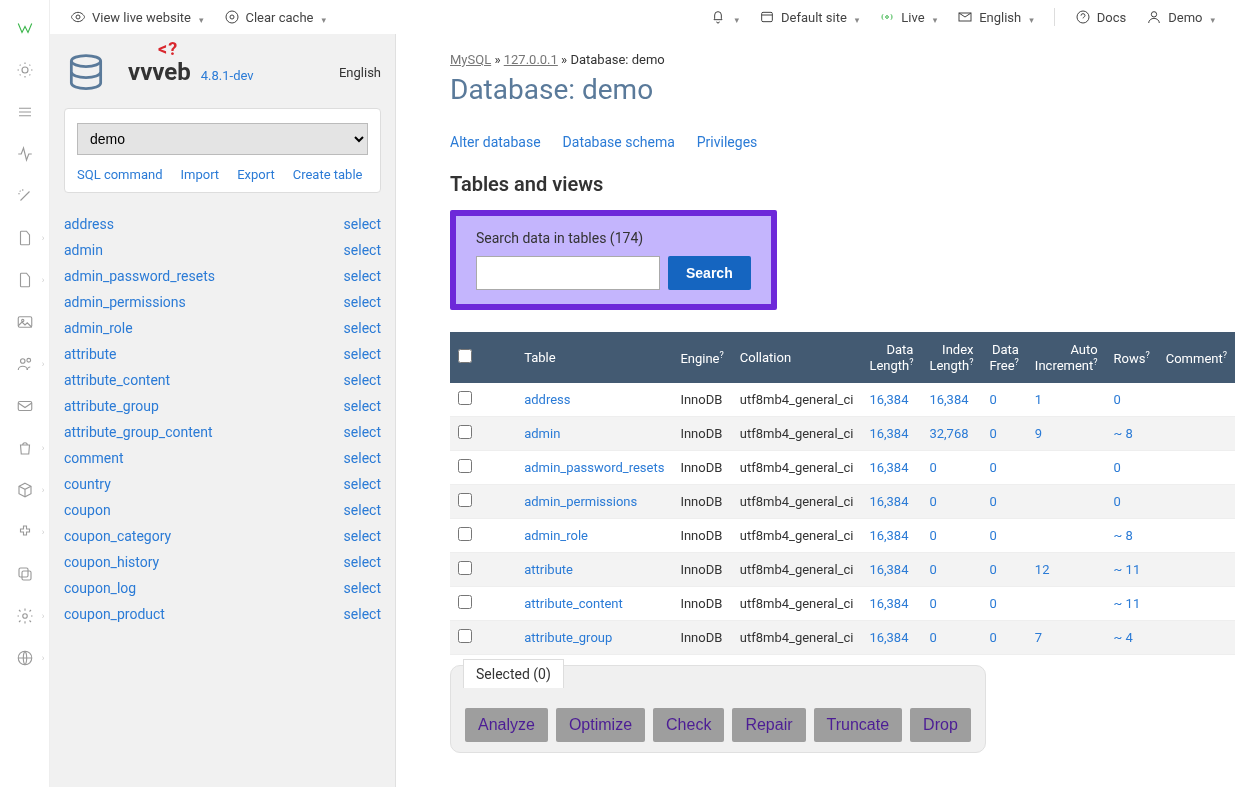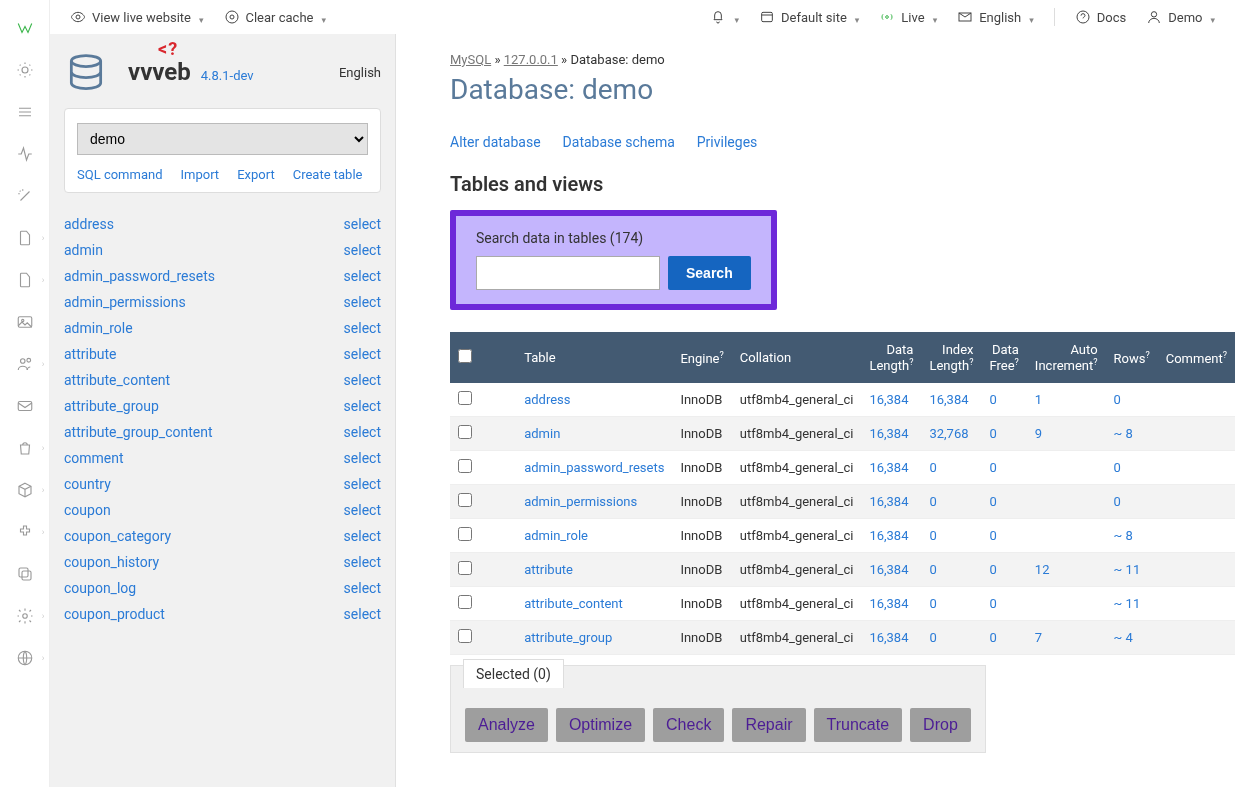--- a/index.html
+++ b/index.html
@@ -58,21 +58,21 @@
 
 .data-table { border-collapse: collapse; width: 100%; font-size: 13px; }
 .data-table thead th { background: #435a72; color: #fff; font-weight: 400; text-align: left; padding: 10px 8px; font-size: 13px; }
 .data-table thead th.num { text-align: right; }
 .data-table tbody td { padding: 8px 8px; border-bottom: 1px solid #eee; }
 .data-table tbody tr:nth-child(even) { background: #f3f3f3; }
 .data-table td.num { text-align: left; color: #2b7bd6; }
 .data-table td .tname { color: #2b7bd6; cursor: pointer; }
 .sup { font-size: 9px; vertical-align: super; }
 
-.selected-bar { background: #f0f0f0; border: 1px solid #e0e0e0; padding: 10px 14px; margin-top: 10px; display: inline-block; border-radius: 0; }
+.selected-bar { background: #f0f0f0; border: 1px solid #e0e0e0; padding: 10px 14px; margin-top: 10px; display: inline-block; border-radius: 10px; }
 .selected-label { font-size: 14px; margin-bottom: 10px; background: #fff; display: inline-block; padding: 6px 12px; border: 1px solid #ddd; border-bottom: none; margin-top: -28px; margin-left: -2px; position: relative; top: -10px; }
 .selected-btns { display: flex; gap: 8px; }
 .selected-btns button { background: #9e9e9e; color: #4c1d95; border: none; padding: 8px 13px; font-size: 16px; cursor: pointer; border-radius: 2px; }
 
 input[type=checkbox] { width: 14px; height: 14px; }
 </style>
 </head>
 <body>
 
 <div class="icon-rail">

